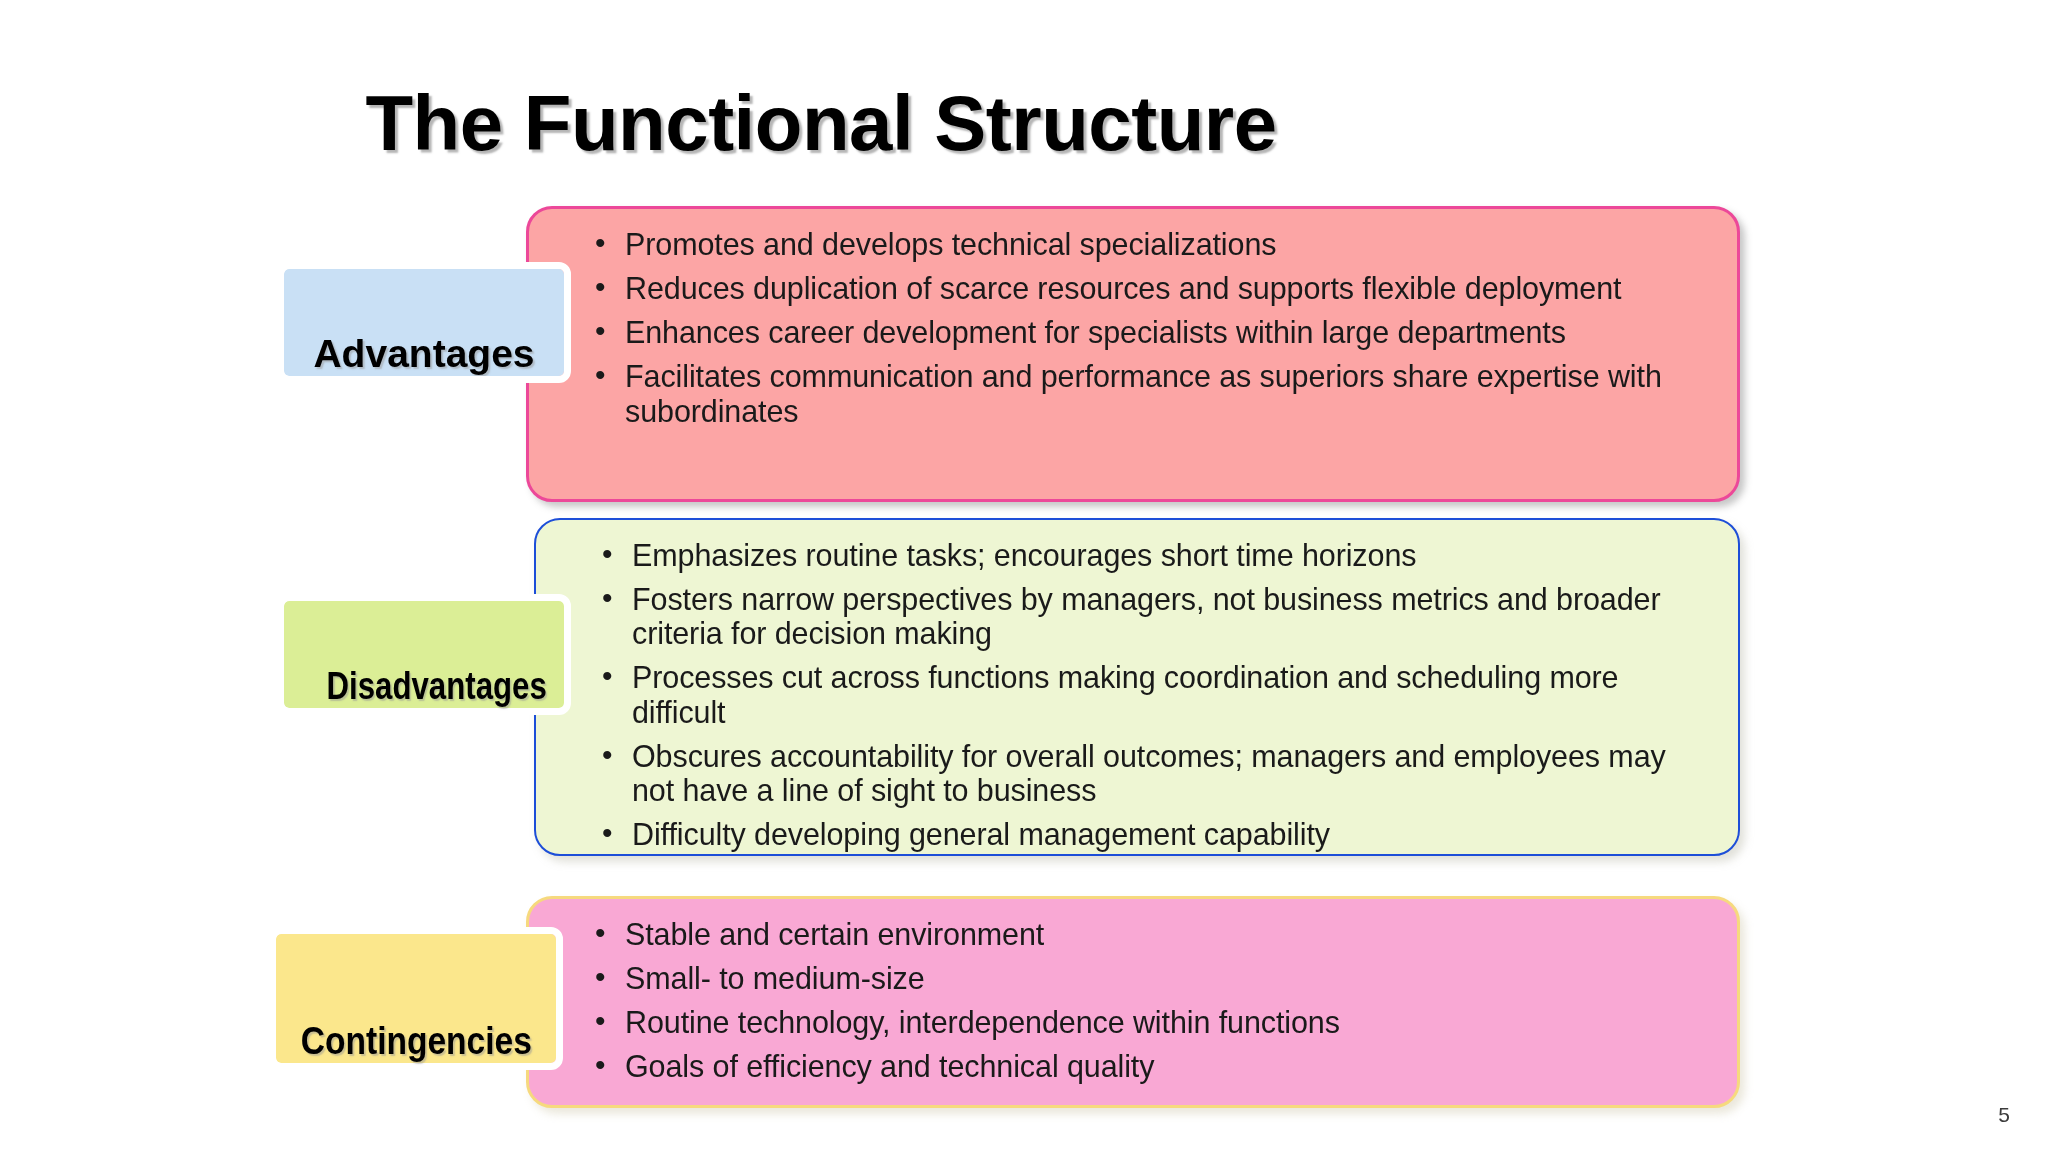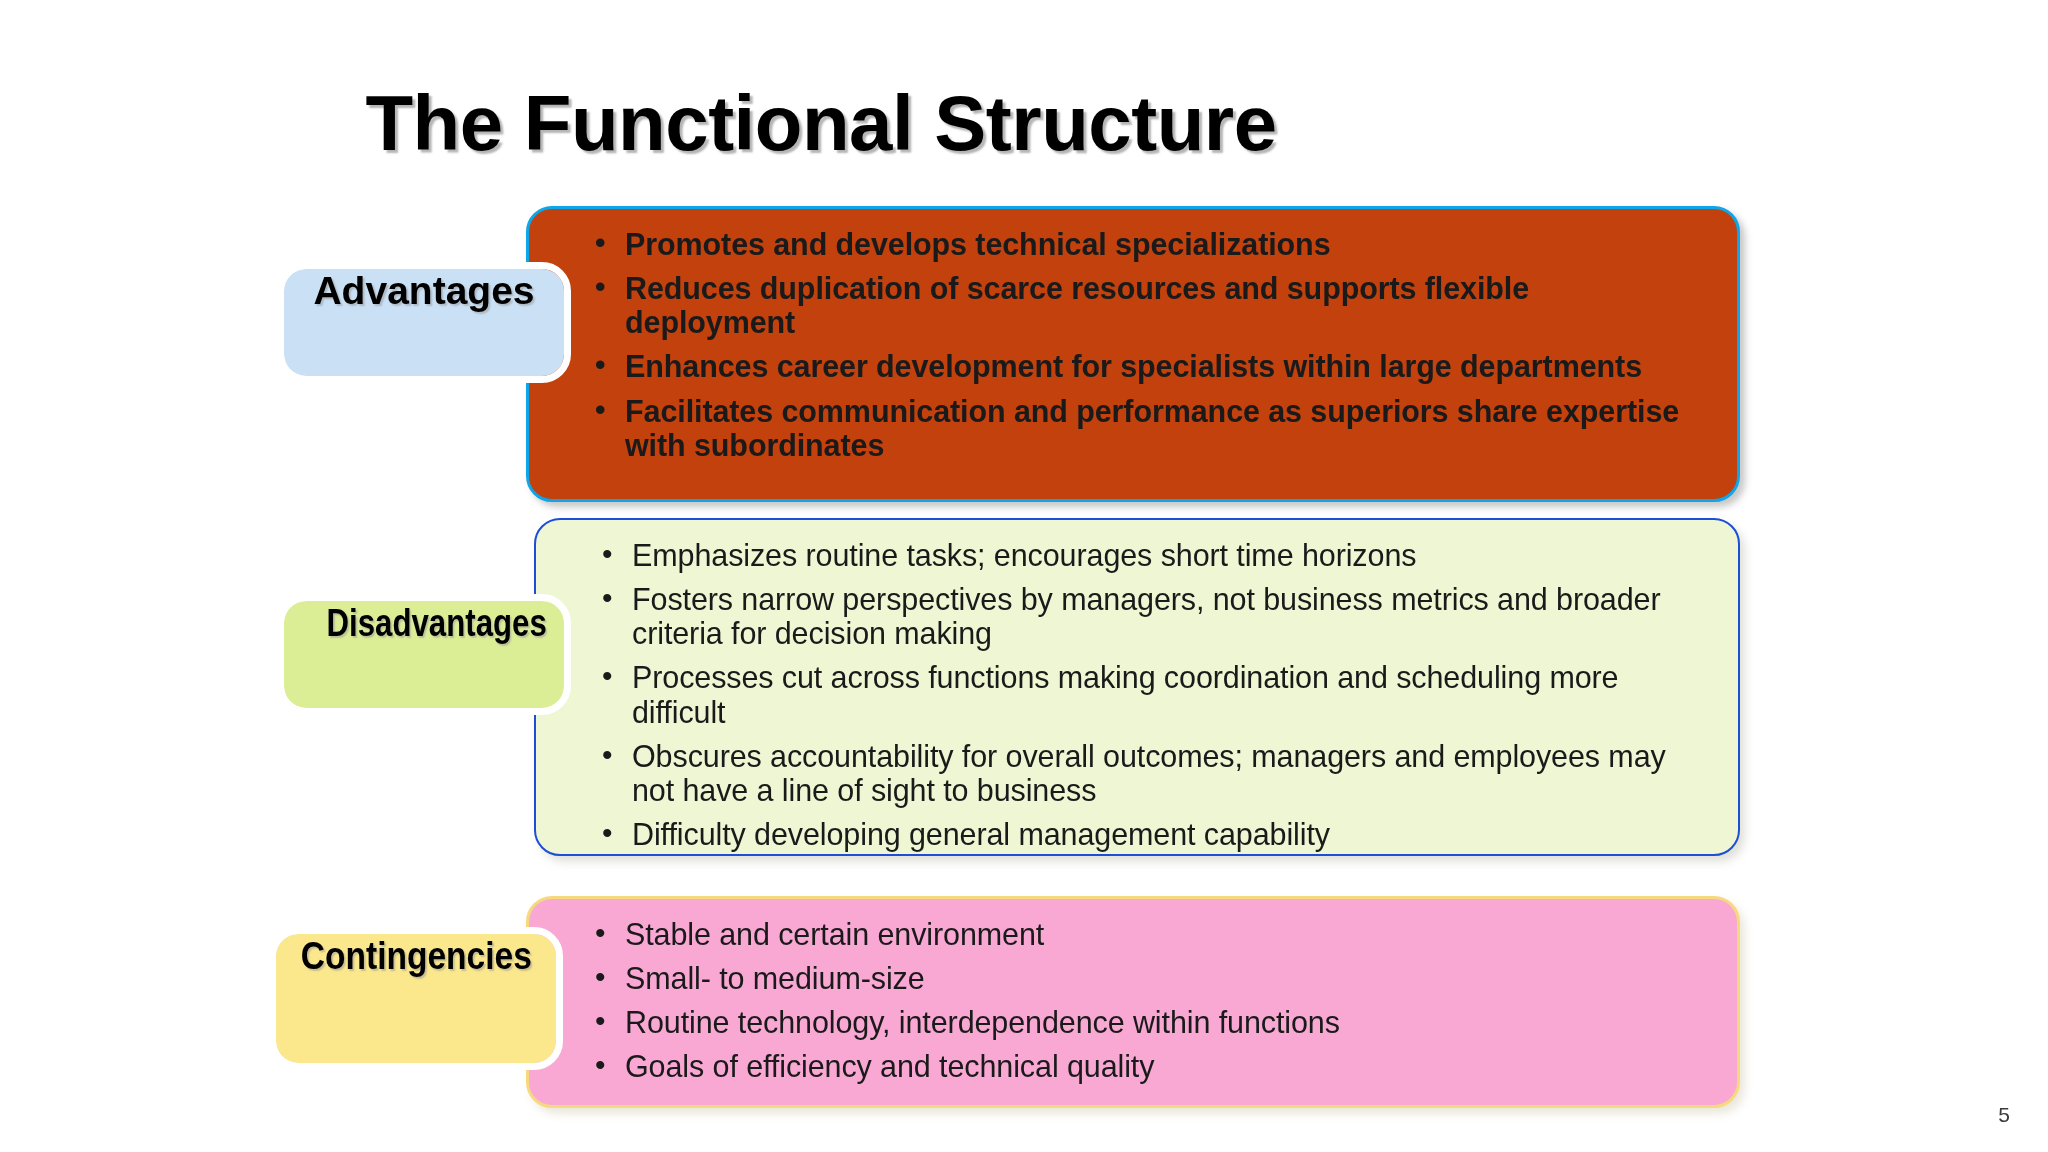--- a/index.html
+++ b/index.html
@@ -40,24 +40,23 @@
   }
 
   
   .panel {
     position: absolute;
     box-sizing: border-box;
     border-radius: 26px;
     padding: 18px 40px 18px 66px;
   }
   .panel.blue {
-    background: #c2410c;
-    border: 3px solid #0ea5e9;
+    background: #fca5a5;
+    border: 3px solid #ec4899;
     box-shadow: 5px 5px 7px rgba(130,130,130,0.45);
-    font-weight: bold;
   }
   .panel.green {
     background: #eef6d3;
     border: 2px solid #1d4ed8;
     box-shadow: 5px 6px 9px rgba(170,170,150,0.35);
   }
   .panel.yellow {
     background: #f9a8d4;
     border: 3px solid #f6d97e;
     box-shadow: 5px 6px 9px rgba(190,180,140,0.30);
@@ -84,23 +83,23 @@
     left: 0;
     top: -1px;
     font-size: 30px;
     color: #1a1a1a;
   }
 
   
   .chip {
     position: absolute;
     box-sizing: border-box;
-    border-radius: 22px;
+    border-radius: 5px;
     display: flex;
-    align-items: flex-start;
+    align-items: flex-end;
     justify-content: center;
     color: #000000;
     font-weight: bold;
     outline: 7px solid #ffffff;
     z-index: 5;
   }
   .chip.blue   { background: #c9e0f5; }
   .chip.green  { background: #dbee96; }
   .chip.yellow { background: #fbe78c; }
 

